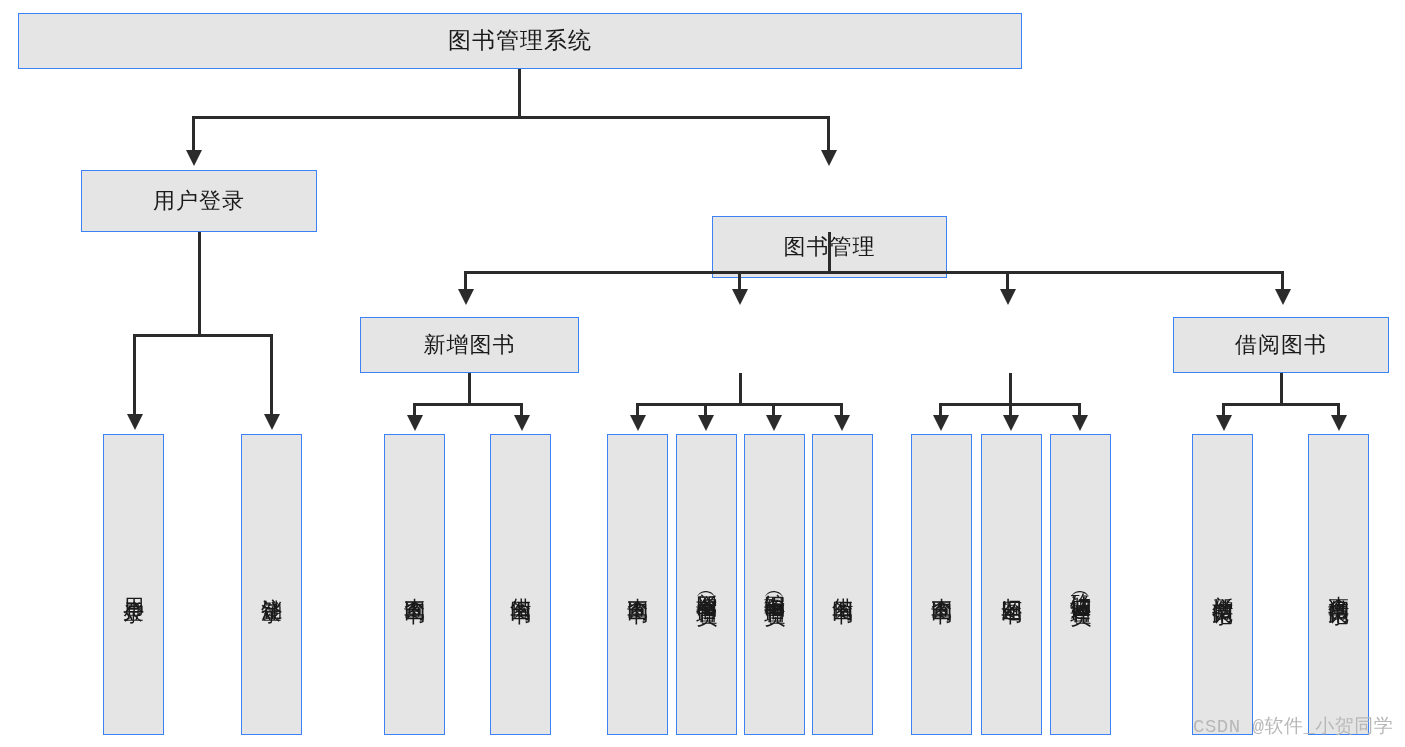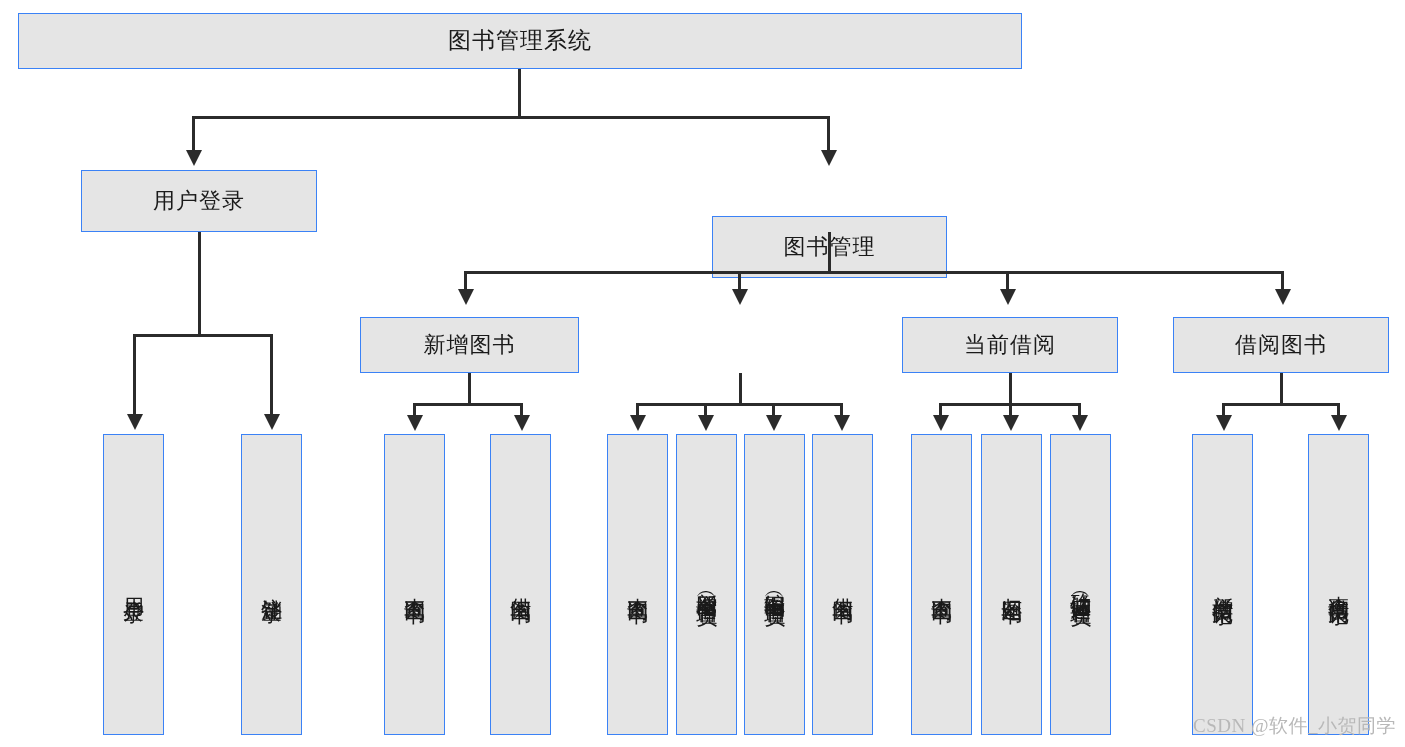--- a/index.html
+++ b/index.html
@@ -59,21 +59,21 @@
     border-left: 8px solid transparent;
     border-right: 8px solid transparent;
     border-top: 16px solid #2b2b2b;
   }
   .watermark {
     position: absolute;
     font-size: 19px;
     color: #b8b8b8;
     white-space: nowrap;
     letter-spacing: 0.5px;
-    font-family: Liberation Serif, serif;
+    font-family: Liberation Mono, monospace;
   }
 </style>
 </head>
 <body>
 
 <div id="canvas">
 
   <div class="node horiz root" style="left:18px; top:13px; width:1004px; height:56px;">
     <span>图书管理系统</span>
   </div>
@@ -110,23 +110,20 @@
   <div class="edge v" style="left:738px; top:271px; width:3px; height:20px;"></div>
   <div class="arrow" style="left:732px; top:289px;"></div>
   <div class="edge v" style="left:1006px; top:271px; width:3px; height:20px;"></div>
   <div class="arrow" style="left:1000px; top:289px;"></div>
   <div class="edge v" style="left:1281px; top:271px; width:3px; height:20px;"></div>
   <div class="arrow" style="left:1275px; top:289px;"></div>
 
   <div class="node horiz" style="left:360px; top:317px; width:219px; height:56px;">
     <span>新增图书</span>
   </div>
-  <div class="node horiz" style="left:902px; top:317px; width:216px; height:56px;">
-    <span>当前借阅</span>
-  </div>
   <div class="node horiz" style="left:1173px; top:317px; width:216px; height:56px;">
     <span>借阅图书</span>
   </div>
 
   <div class="edge v" style="left:468px; top:373px; width:3px; height:32px;"></div>
   <div class="edge h" style="left:413px; top:403px; width:110px; height:3px;"></div>
   <div class="edge v" style="left:413px; top:403px; width:3px; height:14px;"></div>
   <div class="arrow" style="left:407px; top:415px;"></div>
   <div class="edge v" style="left:520px; top:403px; width:3px; height:14px;"></div>
   <div class="arrow" style="left:514px; top:415px;"></div>

